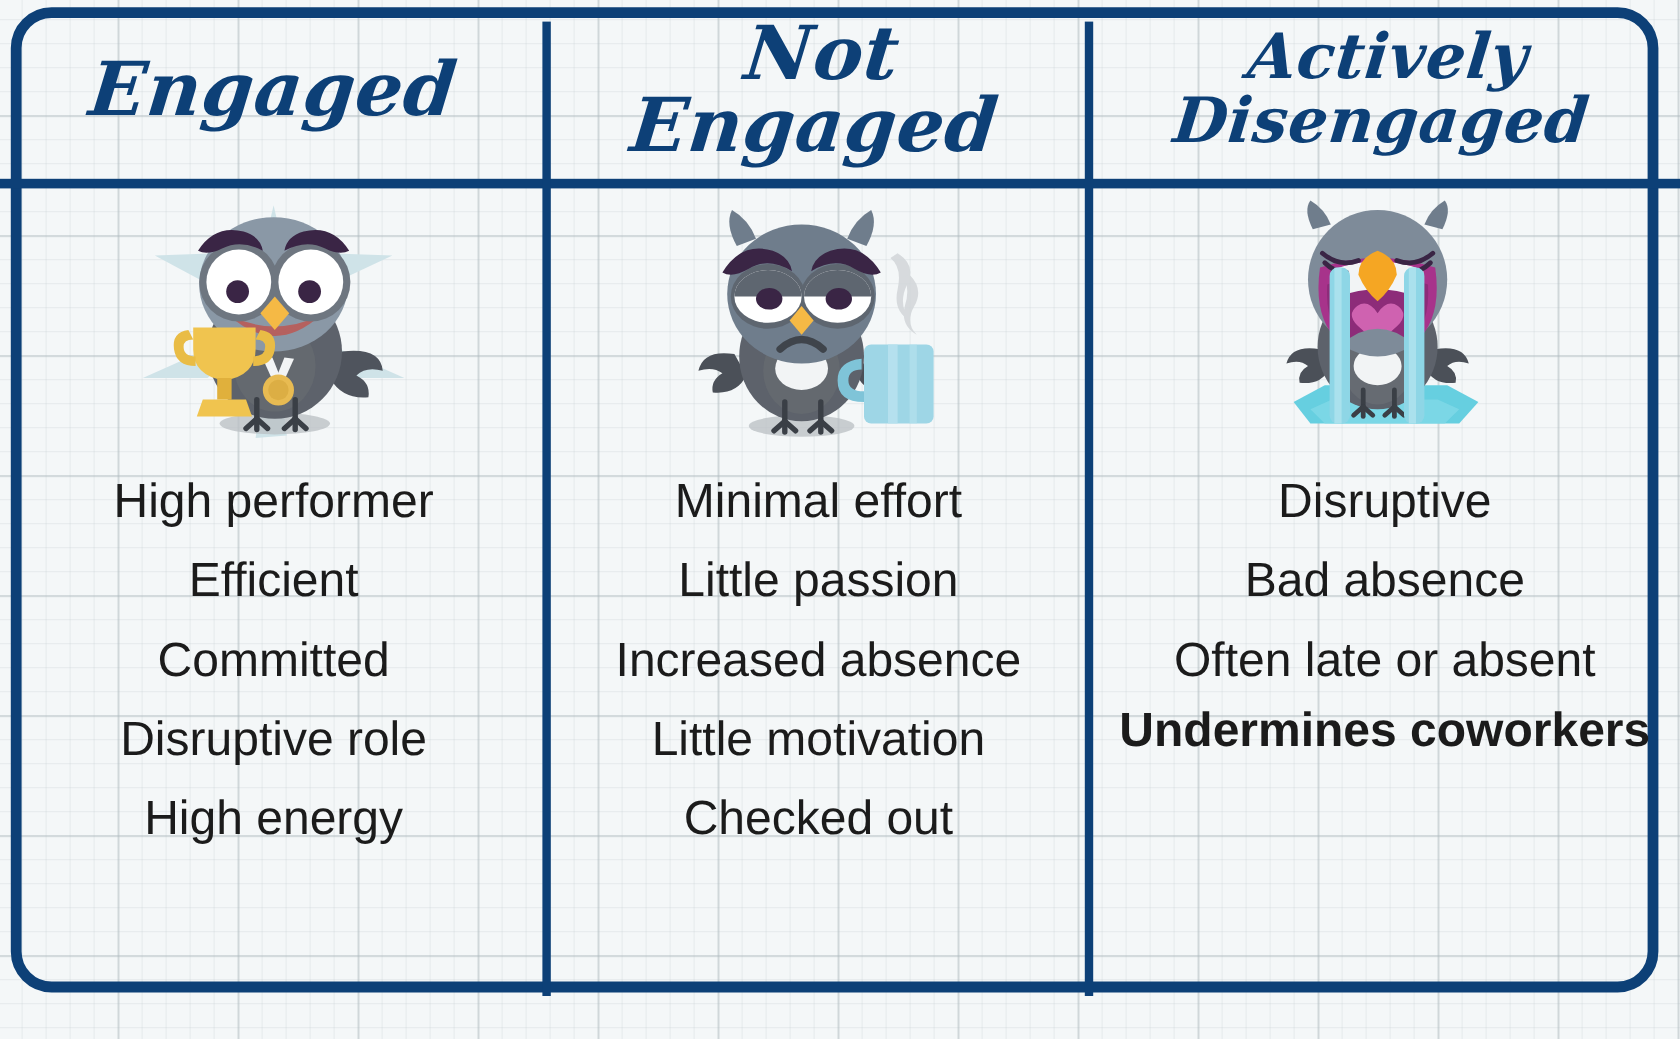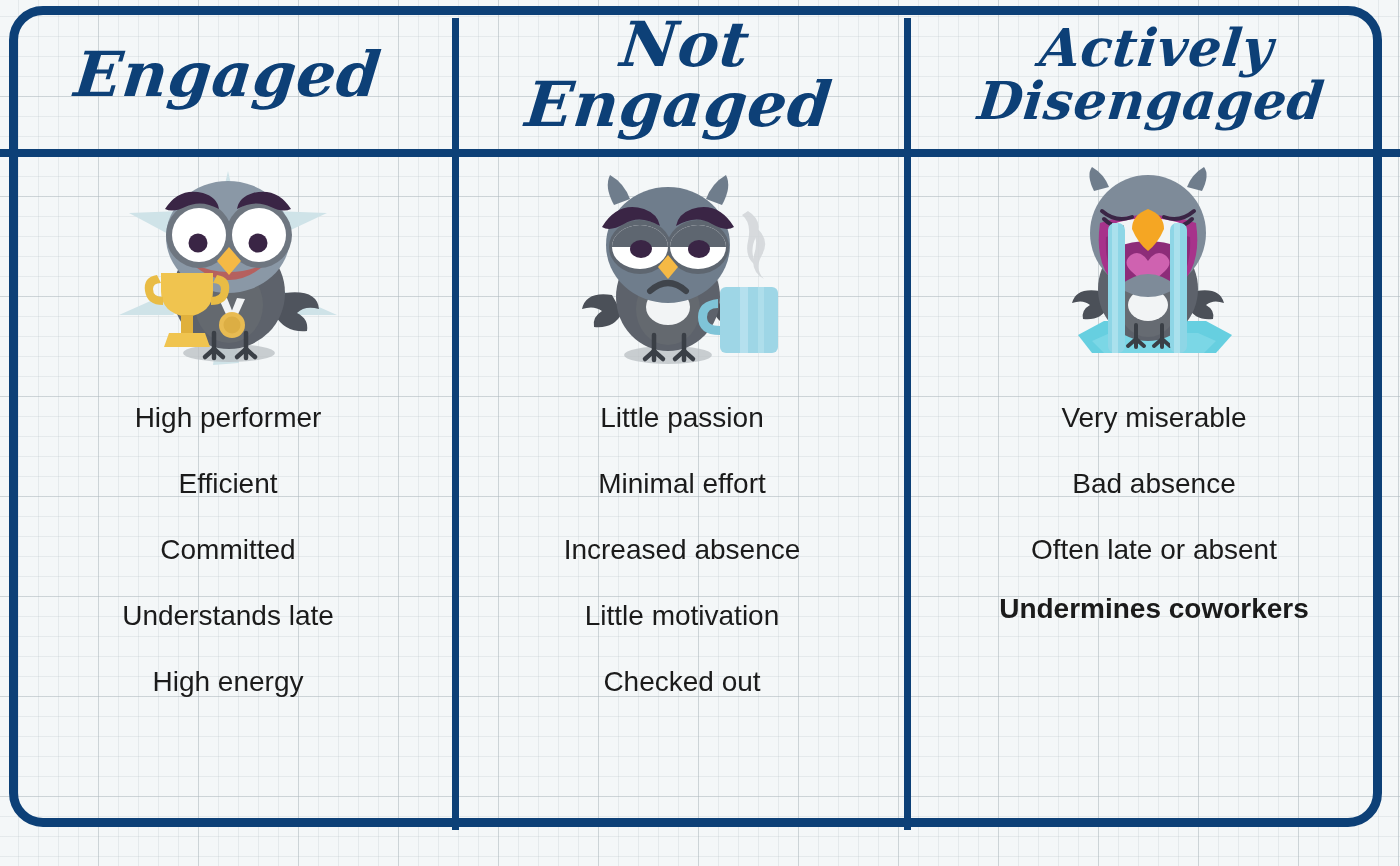--- a/index.html
+++ b/index.html
@@ -121,21 +121,21 @@
     padding: 0 14px;
     box-sizing: border-box;
     list-style: none;
     margin: 0;
     text-align: center;
   }
   .traits li {
     font-family: "Liberation Sans", sans-serif;
     font-weight: 400;
     color: #1b1b1b;
-    font-size: 28px;
+    font-size: 40px;
     line-height: 66px;
     white-space: nowrap;
   }
   .column.c3 .traits li { white-space: normal; }
   .column.c3 .traits li.wrapped { line-height: 52px; font-weight: bold; }
 </style>
 </head>
 <body>
 
 <div class="infographic">
@@ -213,21 +213,21 @@
             <rect x="68" y="150" width="12" height="18" fill="#e0b03c"></rect>
             <path d="M56 168 h36 l5 14 h-46 z" fill="#f0c44f"></path>
           </g>
         </svg>
       </div>
 
       <ul class="traits">
         <li>High performer</li>
         <li>Efficient</li>
         <li>Committed</li>
-        <li>Understands late</li>
+        <li>Disruptive role</li>
         <li>High energy</li>
       </ul>
     </div>
 
     <div class="column c2">
 
       <div class="col-header">
         <div class="script">Not Engaged</div>
       </div>
 
@@ -285,22 +285,22 @@
           <g>
             <path d="M156 134 q-20 2 -20 18 q0 18 22 18 l0 -9 q-13 0 -13 -9 q0 -9 11 -9 z" fill="#7fc4d8"></path>
             <rect x="158" y="122" width="58" height="66" rx="6" fill="#9ed6e6"></rect>
             <rect x="178" y="122" width="8" height="66" fill="#b9e2ee" opacity="0.85"></rect>
             <rect x="196" y="122" width="6" height="66" fill="#b9e2ee" opacity="0.6"></rect>
           </g>
         </svg>
       </div>
 
       <ul class="traits">
+        <li>Minimal effort</li>
         <li>Little passion</li>
-        <li>Minimal effort</li>
         <li>Increased absence</li>
         <li>Little motivation</li>
         <li>Checked out</li>
       </ul>
     </div>
 
     <div class="column c3">
 
       <div class="col-header two-line">
         <div class="script">
@@ -357,21 +357,21 @@
           <path d="M104 44 q16 6 16 20 q-6 14 -16 22 q-10 -8 -16 -22 q0 -14 16 -20 z" fill="#f5a623"></path>
 
           <rect x="64" y="58" width="17" height="130" rx="7" fill="#8ed6e6"></rect>
           <rect x="68" y="58" width="6" height="130" fill="#b2e4ef" opacity="0.8"></rect>
           <rect x="126" y="58" width="17" height="130" rx="7" fill="#8ed6e6"></rect>
           <rect x="130" y="58" width="6" height="130" fill="#b2e4ef" opacity="0.8"></rect>
         </svg>
       </div>
 
       <ul class="traits">
-        <li>Very miserable</li>
+        <li>Disruptive</li>
         <li>Bad absence</li>
         <li>Often late or absent</li>
         <li class="wrapped">Undermines coworkers</li>
       </ul>
     </div>
 
   </div>
 </div>
 
 </body></html>

